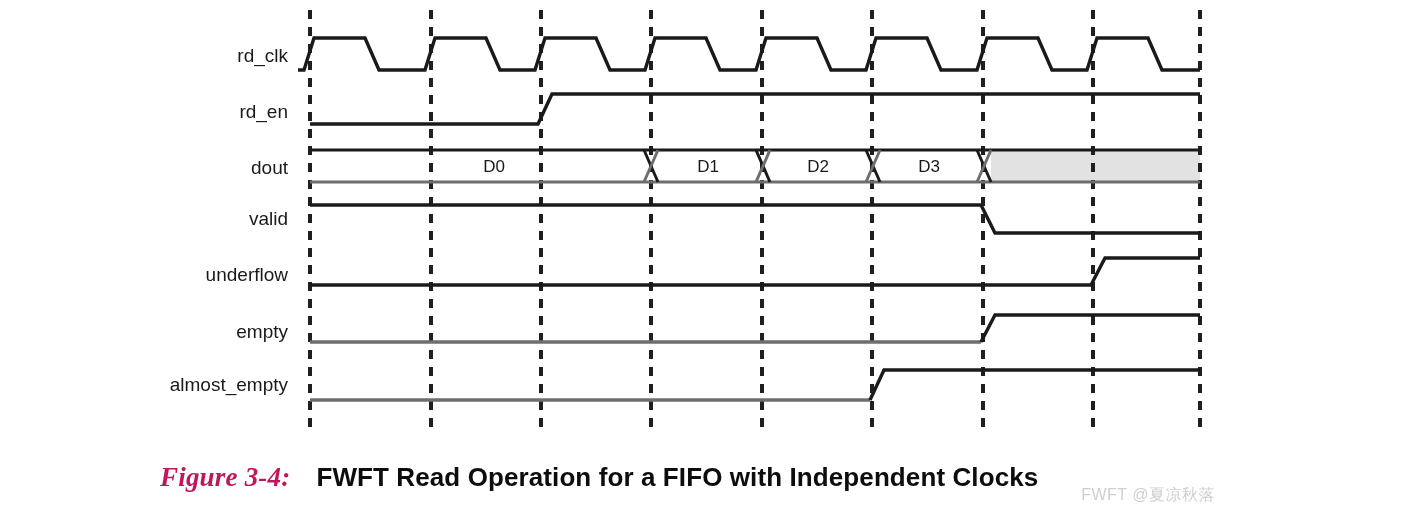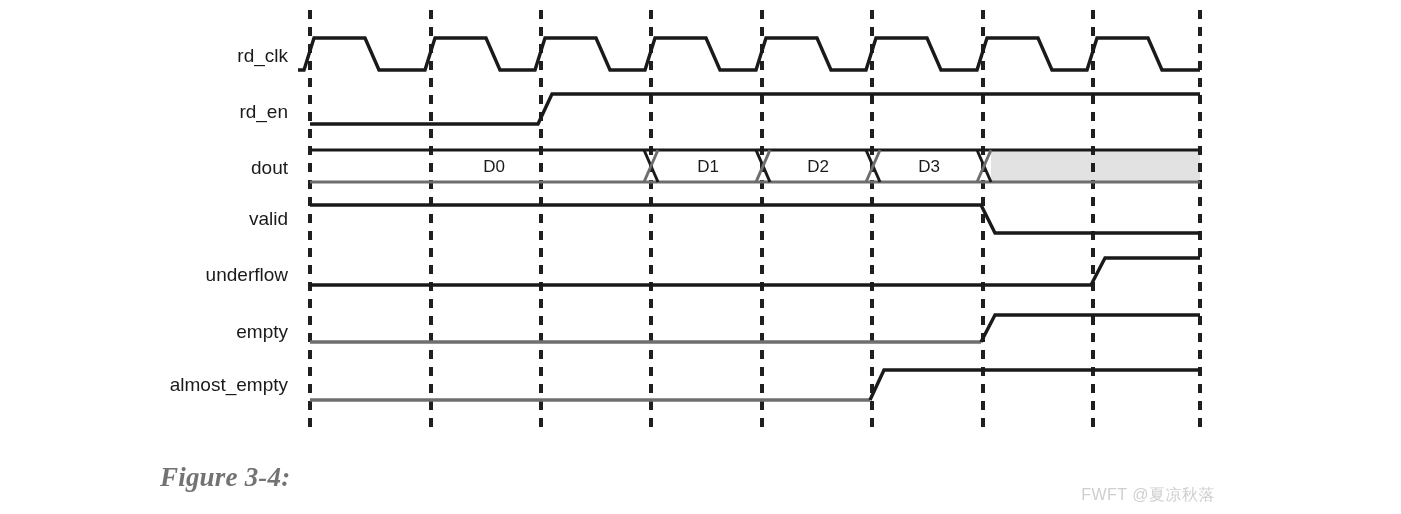--- a/index.html
+++ b/index.html
@@ -27,21 +27,21 @@
     left:0;top:455px;width:1401px;height:45px;
     display:flex;align-items:center;
   }
   .caption-inner{
     margin-left:160px;
     display:flex;align-items:baseline;white-space:nowrap;
   }
   .cap-num{
     font-family:"Liberation Serif", serif;
     font-style:italic;font-weight:700;font-size:27px;
-    color:#737373;letter-spacing:.2px;
+    color:#be185d;letter-spacing:.2px;
   }
   .cap-title{
     font-family:"Liberation Sans", sans-serif;
     font-weight:700;font-size:26px;color:#0d0d0d;
     margin-left:26px;letter-spacing:.1px;
   }
   .watermark{
     position:absolute;right:8px;bottom:8px;
     font-family:"Liberation Sans", sans-serif;
     font-size:16px;color:#cfcfcf;letter-spacing:.5px;
@@ -120,18 +120,19 @@
     <polyline fill="none" stroke="#1a1a1a" stroke-width="3.4" stroke-linejoin="miter" stroke-linecap="butt" points="981,342 995,315 1200,315"></polyline>
 
     <polyline fill="none" stroke="#6e6e6e" stroke-width="3.4" stroke-linejoin="miter" stroke-linecap="butt" points="310,400 870,400"></polyline>
     <polyline fill="none" stroke="#1a1a1a" stroke-width="3.4" stroke-linejoin="miter" stroke-linecap="butt" points="870,400 884,370 1200,370"></polyline>
 
   </svg>
 
   <div class="caption-bar">
     <div class="caption-inner">
       <span class="cap-num">Figure 3-4:</span>
+      <span class="cap-title">FWFT Read Operation for a FIFO with Independent Clocks</span>
     </div>
   </div>
 
   <div class="watermark">FWFT @夏凉秋落</div>
 
 </div>
 
 </body></html>

